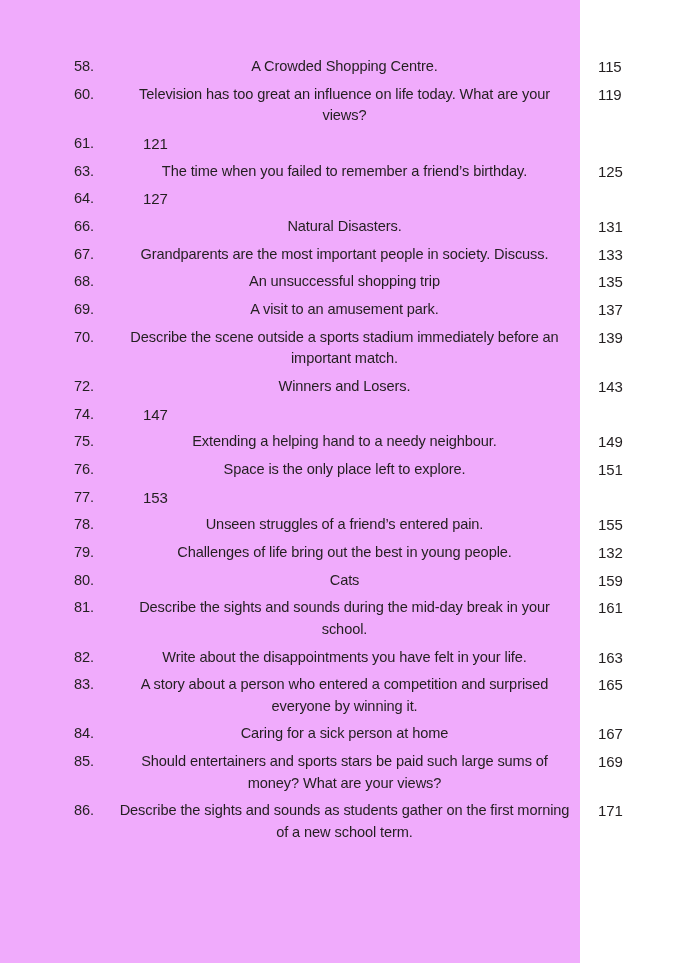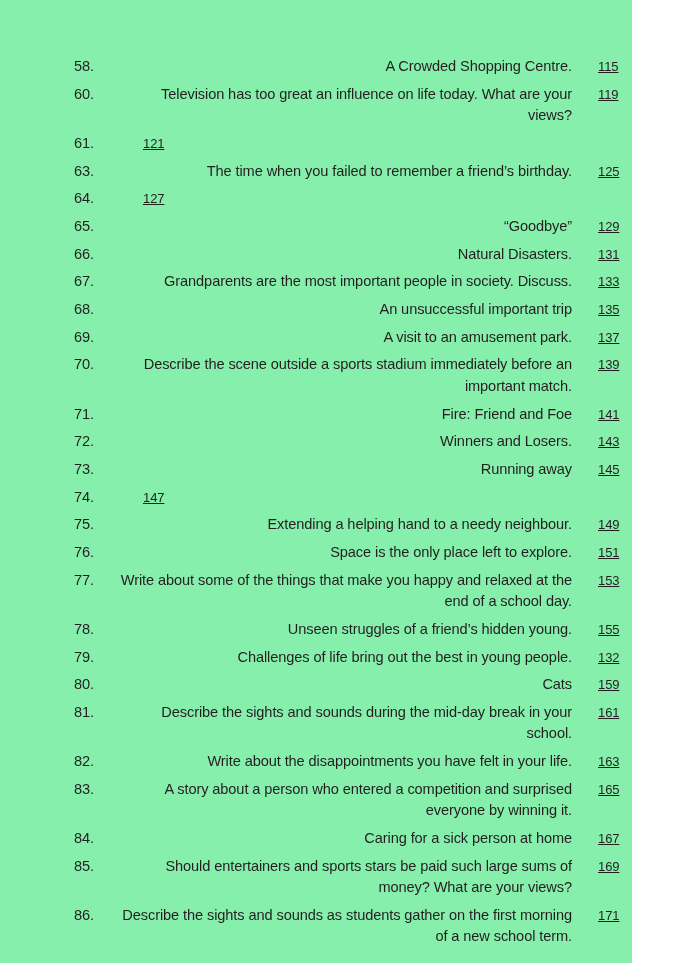--- a/index.html
+++ b/index.html
@@ -10,23 +10,23 @@
     width: 700px;
     height: 963px;
     background: #ffffff;
     font-family: "Liberation Sans", sans-serif;
     color: #231f20;
     overflow: hidden;
   }
 
   .page {
     position: relative;
-    width: 632px;
+    width: 580px;
     height: 963px;
-    background: #86efac;
+    background: #f0abfc;
     box-sizing: border-box;
   }
 
   .toc-list {
     position: absolute;
     left: 0;
     top: 56px;
     width: 700px;
   }
 
@@ -48,34 +48,33 @@
     white-space: nowrap;
   }
 
   .entry-title {
     flex: 0 0 auto;
     width: 455px;
     font-size: 14.6px;
     line-height: 21.5px;
     letter-spacing: -0.1px;
     color: #231f20;
-    text-align: right;
+    text-align: center;
   }
 
   .entry-page {
     flex: 0 0 auto;
     width: 60px;
     margin-left: 26px;
-    font-size: 13px;
+    font-size: 15px;
     line-height: 21.5px;
     letter-spacing: -0.1px;
     color: #231f20;
     text-align: left;
     white-space: nowrap;
-    text-decoration: underline;
   }
 </style>
 </head>
 <body>
 
 <div class="page">
   <div class="toc-list" id="toc-list">
       <div class="toc-entry">
         <div class="entry-number">58.</div>
         <div class="entry-title">A Crowded Shopping Centre.</div>
@@ -93,86 +92,70 @@
       <div class="toc-entry">
         <div class="entry-number">63.</div>
         <div class="entry-title">The time when you failed to remember a friend’s birthday.</div>
         <div class="entry-page">125</div>
       </div>
       <div class="toc-entry">
         <div class="entry-number">64.</div>
         <div class="entry-page">127</div>
       </div>
       <div class="toc-entry">
-        <div class="entry-number">65.</div>
-        <div class="entry-title">“Goodbye”</div>
-        <div class="entry-page">129</div>
-      </div>
-      <div class="toc-entry">
         <div class="entry-number">66.</div>
         <div class="entry-title">Natural Disasters.</div>
         <div class="entry-page">131</div>
       </div>
       <div class="toc-entry">
         <div class="entry-number">67.</div>
         <div class="entry-title">Grandparents are the most important people in society. Discuss.</div>
         <div class="entry-page">133</div>
       </div>
       <div class="toc-entry">
         <div class="entry-number">68.</div>
-        <div class="entry-title">An unsuccessful important trip</div>
+        <div class="entry-title">An unsuccessful shopping trip</div>
         <div class="entry-page">135</div>
       </div>
       <div class="toc-entry">
         <div class="entry-number">69.</div>
         <div class="entry-title">A visit to an amusement park.</div>
         <div class="entry-page">137</div>
       </div>
       <div class="toc-entry">
         <div class="entry-number">70.</div>
         <div class="entry-title">Describe the scene outside a sports stadium immediately before an important match.</div>
         <div class="entry-page">139</div>
       </div>
       <div class="toc-entry">
-        <div class="entry-number">71.</div>
-        <div class="entry-title">Fire: Friend and Foe</div>
-        <div class="entry-page">141</div>
-      </div>
-      <div class="toc-entry">
         <div class="entry-number">72.</div>
         <div class="entry-title">Winners and Losers.</div>
         <div class="entry-page">143</div>
-      </div>
-      <div class="toc-entry">
-        <div class="entry-number">73.</div>
-        <div class="entry-title">Running away</div>
-        <div class="entry-page">145</div>
       </div>
       <div class="toc-entry">
         <div class="entry-number">74.</div>
         <div class="entry-page">147</div>
       </div>
       <div class="toc-entry">
         <div class="entry-number">75.</div>
         <div class="entry-title">Extending a helping hand to a needy neighbour.</div>
         <div class="entry-page">149</div>
       </div>
       <div class="toc-entry">
         <div class="entry-number">76.</div>
         <div class="entry-title">Space is the only place left to explore.</div>
         <div class="entry-page">151</div>
       </div>
       <div class="toc-entry">
         <div class="entry-number">77.</div>
-        <div class="entry-title">Write about some of the things that make you happy and relaxed at the end of a school day.</div>
         <div class="entry-page">153</div>
       </div>
       <div class="toc-entry">
         <div class="entry-number">78.</div>
-        <div class="entry-title">Unseen struggles of a friend’s hidden young.</div>
+        <div class="entry-title">Unseen struggles of a friend’s entered pain.</div>
         <div class="entry-page">155</div>
       </div>
       <div class="toc-entry">
         <div class="entry-number">79.</div>
         <div class="entry-title">Challenges of life bring out the best in young people.</div>
         <div class="entry-page">132</div>
       </div>
       <div class="toc-entry">
         <div class="entry-number">80.</div>
         <div class="entry-title">Cats</div>

